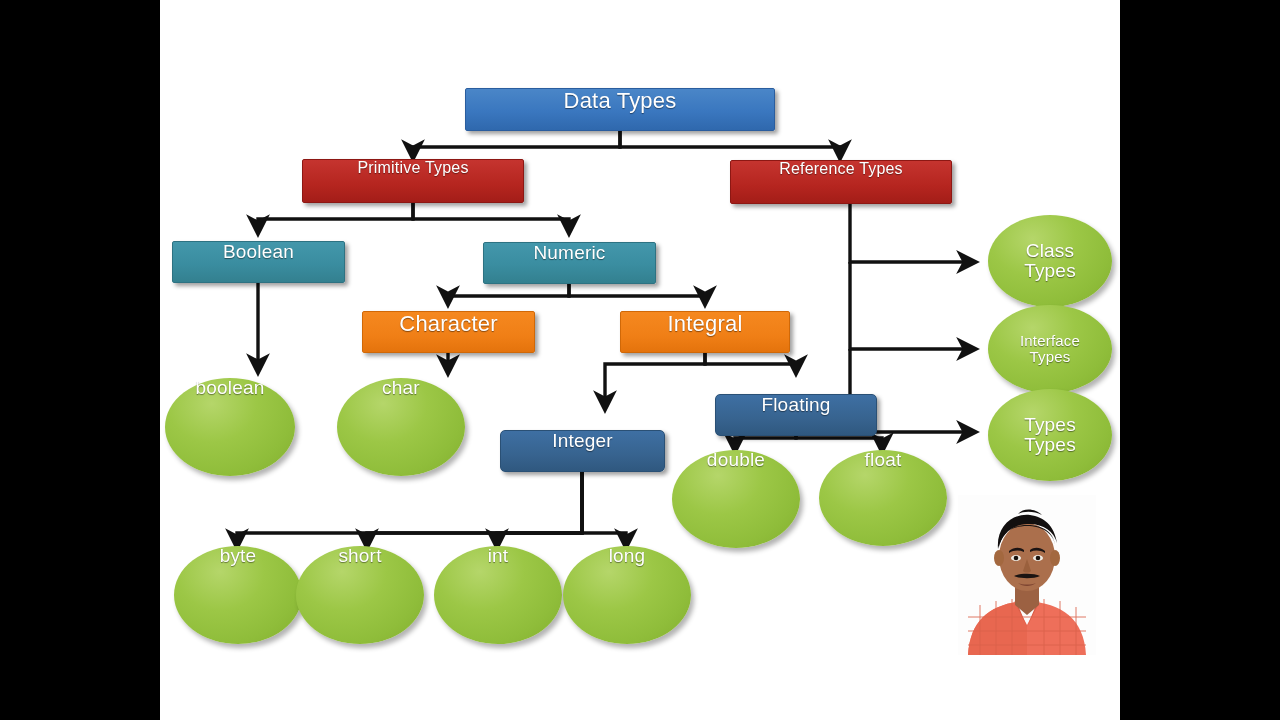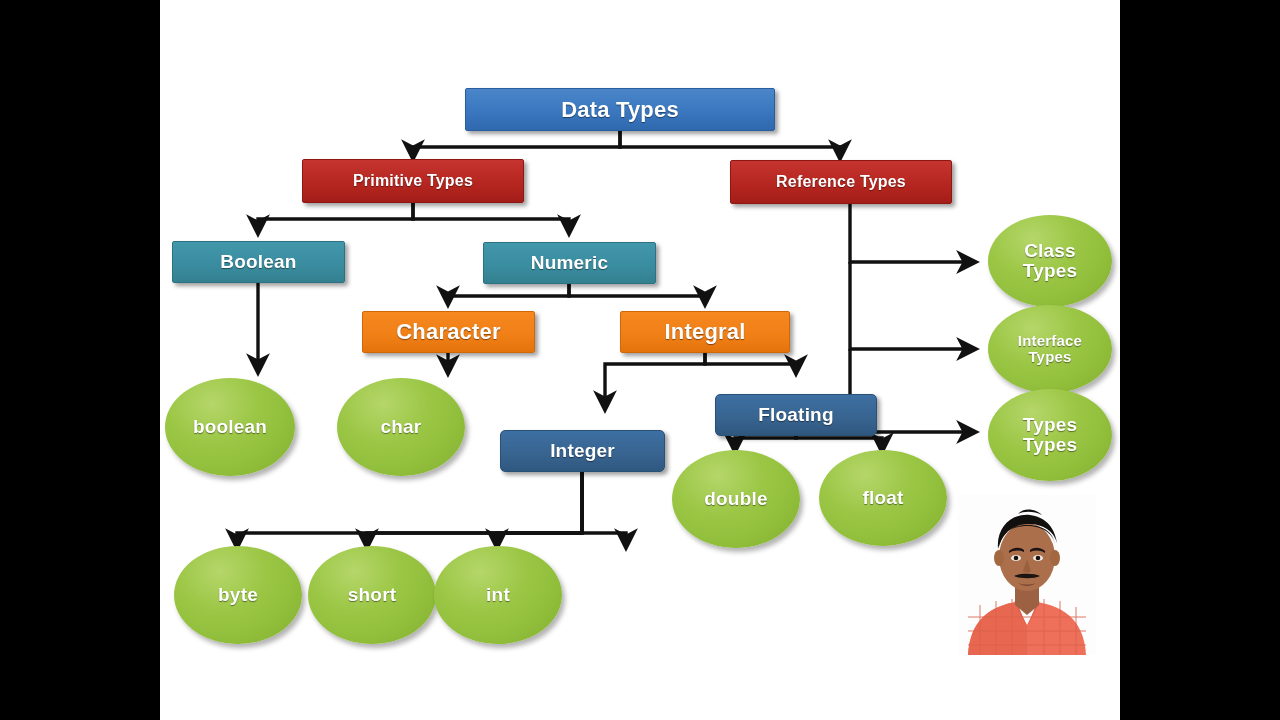--- a/index.html
+++ b/index.html
@@ -1,22 +1,22 @@
 <!DOCTYPE html>
 <html><head>
 <meta charset="utf-8">
 <style>
   html,body{margin:0;padding:0;background:#000;}
   body{width:1280px;height:720px;overflow:hidden;font-family:"Liberation Sans",sans-serif;}
   #stage{position:relative;width:1280px;height:720px;background:#000;}
   #canvas{position:absolute;left:160px;top:0;width:960px;height:720px;background:#ffffff;overflow:hidden;}
   #svg-layer{position:absolute;left:0;top:0;width:960px;height:720px;}
 
-  .node{position:absolute;display:flex;align-items:center;justify-content:center;
-        text-align:center;color:#fff;font-weight:bold;letter-spacing:.2px;
+  .node{position:absolute;display:flex;justify-content:center;
+        text-align:center;color:#fff;font-weight:normal;letter-spacing:.2px;
         text-shadow:0 1px 1px rgba(0,0,0,.45);line-height:1.05;box-sizing:border-box;}
 
   .box{border-radius:2px;box-shadow:3px 3px 4px rgba(0,0,0,.38);}
   .box.rounded{border-radius:5px;margin-top:15px;}
 
   .root{background:linear-gradient(180deg,#4a86c8 0%,#3a77bf 55%,#2f68ad 100%);
         border:1px solid #2a5d9e;font-size:22px;}
   .red{background:linear-gradient(180deg,#c5342f 0%,#b5251f 60%,#a31d18 100%);
        border:1px solid #8d1713;font-size:16px;}
   .teal{background:linear-gradient(180deg,#4397ab 0%,#3a8da0 55%,#33808f 100%);
@@ -124,25 +124,28 @@
     <div class="node ellipse" style="left:512px;top:450px;width:128px;height:98px;">
       <span>double</span>
     </div>
     <div class="node ellipse" style="left:659px;top:450px;width:128px;height:96px;">
       <span>float</span>
     </div>
 
     <div class="node ellipse" style="left:14px;top:546px;width:128px;height:98px;">
       <span>byte</span>
     </div>
-    <div class="node ellipse" style="left:148px;top:546px;width:128px;height:98px;">
+    <div class="node ellipse" style="left:136px;top:546px;width:128px;height:98px;">
       <span>short</span>
     </div>
     <div class="node ellipse" style="left:274px;top:546px;width:128px;height:98px;">
       <span>int</span>
+    </div>
+    <div class="node ellipse" style="left:403px;top:546px;width:128px;height:98px;">
+      <span>long</span>
     </div>
 
     <div class="node ellipse" style="left:828px;top:215px;width:124px;height:92px;flex-direction:column;">
       <span>Class</span>
       <span>Types</span>
     </div>
     <div class="node ellipse small" style="left:828px;top:305px;width:124px;height:88px;flex-direction:column;">
       <span>Interface</span>
       <span>Types</span>
     </div>

